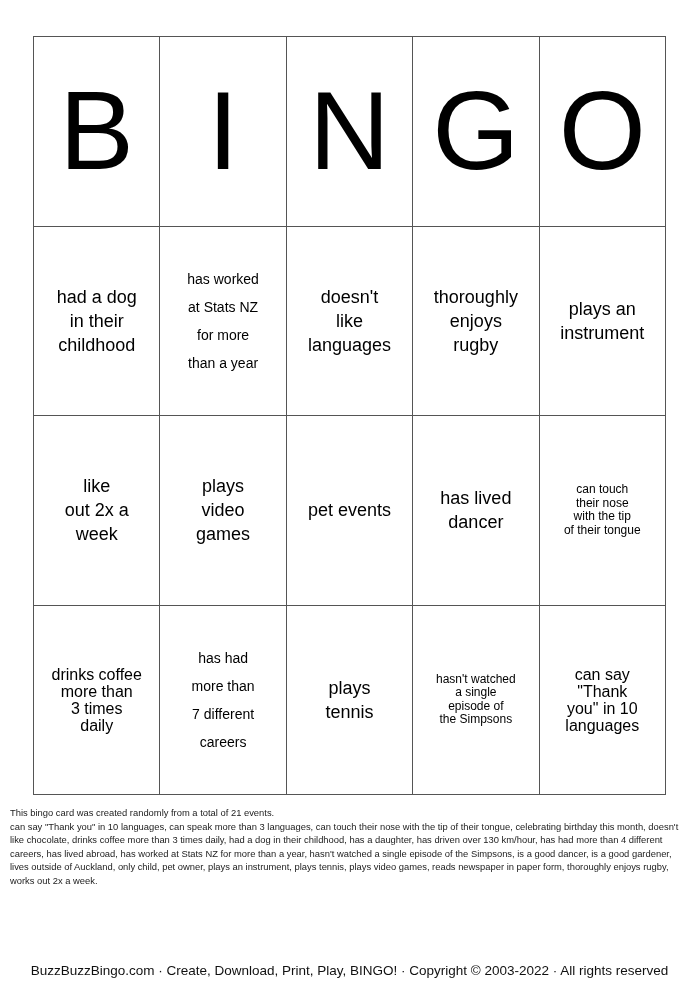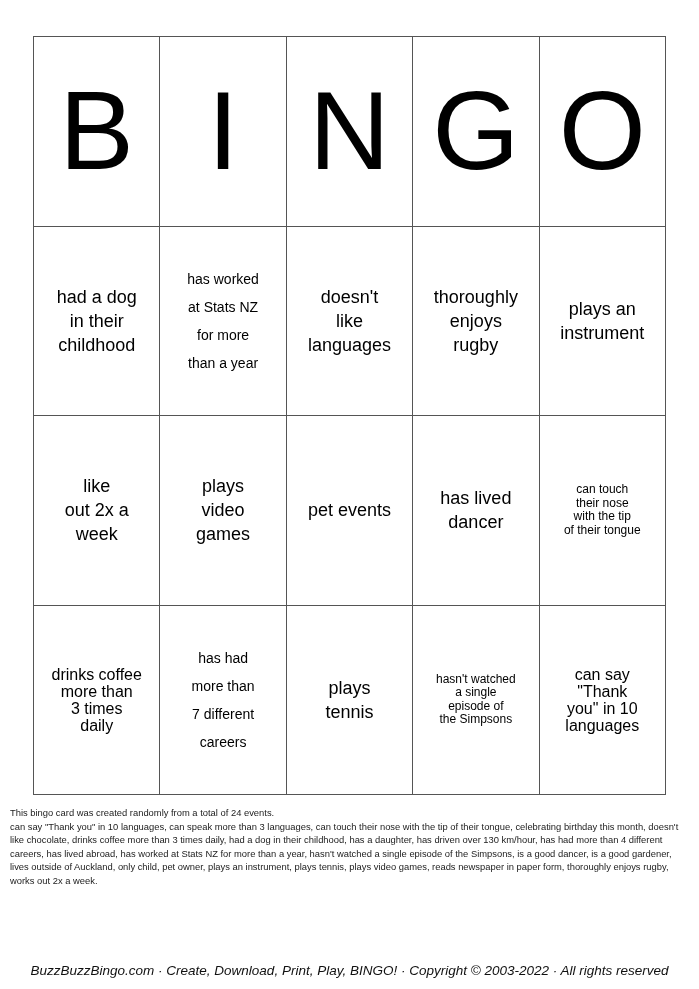--- a/index.html
+++ b/index.html
@@ -58,21 +58,20 @@
     color: #222;
   }
   .footer {
     position: absolute;
     left: 0;
     width: 699px;
     top: 963px;
     text-align: center;
     font-size: 13.5px;
     color: #111;
-    font-style: italic;
   }
 </style>
 </head>
 <body>
 
 <table class="card">
   <tbody>
       <tr>
     <td class="hdr">B</td>
     <td class="hdr">I</td>
@@ -159,17 +158,17 @@
           <span class="txt fs-s">can say
 "Thank
 you" in 10
 languages</span>
         </td>
   </tr>
 </tbody>
   </table>
 
 <div class="info">
-  <div>This bingo card was created randomly from a total of 24 events.</div>
+  <div>This bingo card was created randomly from a total of 21 events.</div>
   <div>can say "Thank you" in 10  languages, can speak more than 3 languages, can touch their nose with the tip of their tongue, celebrating birthday this month, doesn't like chocolate, drinks coffee more than 3 times daily, had a dog in their childhood, has a daughter, has driven over 130 km/hour, has had more than 4 different careers, has lived abroad, has worked at Stats NZ for more than a year, hasn't watched a single episode of the Simpsons, is a good dancer, is a good gardener, lives outside of Auckland, only child, pet owner, plays an instrument, plays tennis, plays video games, reads newspaper in paper form, thoroughly enjoys rugby, works out 2x a week.</div>
 </div>
 
 <div class="footer">BuzzBuzzBingo.com · Create, Download, Print, Play, BINGO! · Copyright © 2003-2022 · All rights reserved</div>
 
 </body></html>

